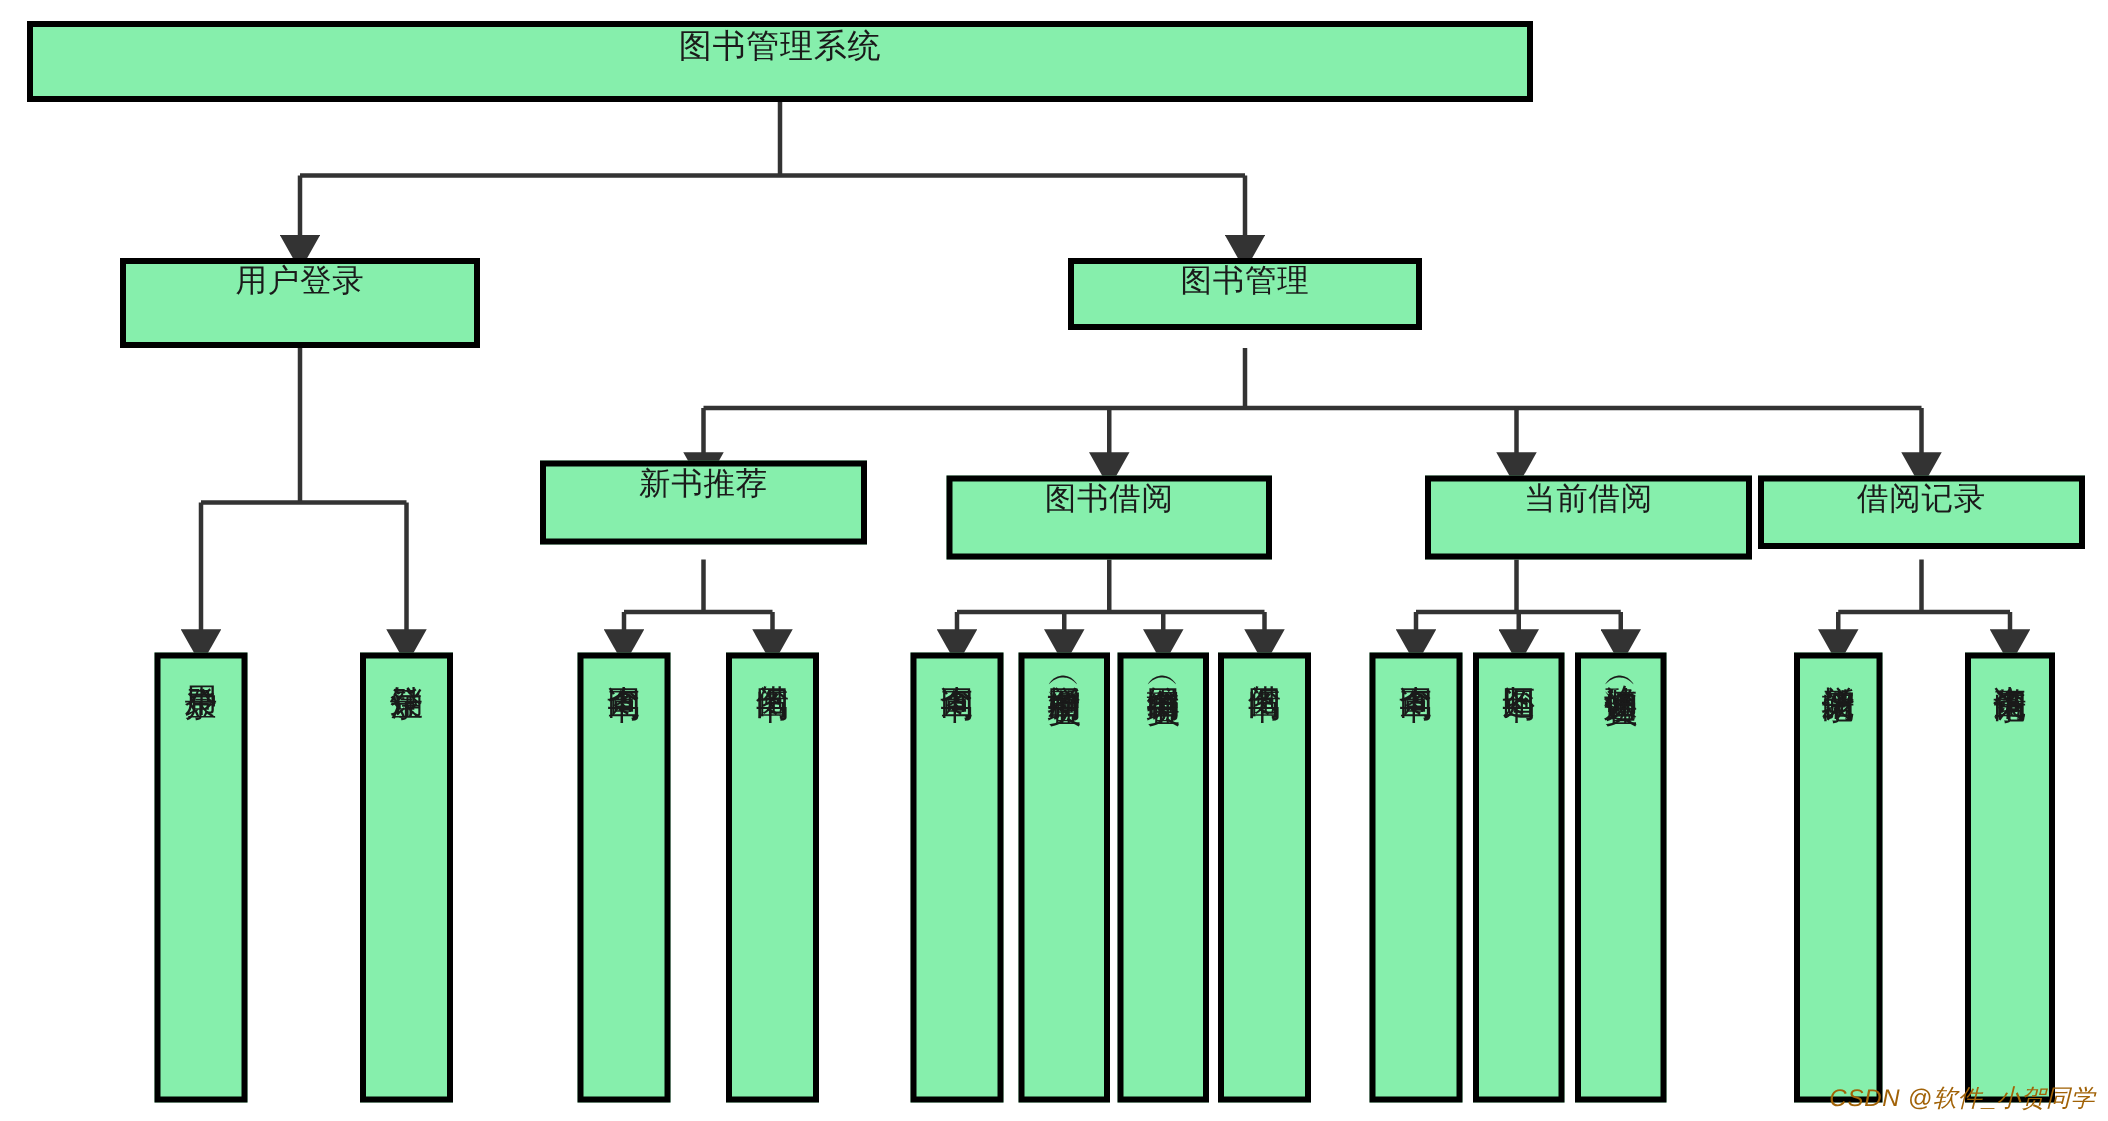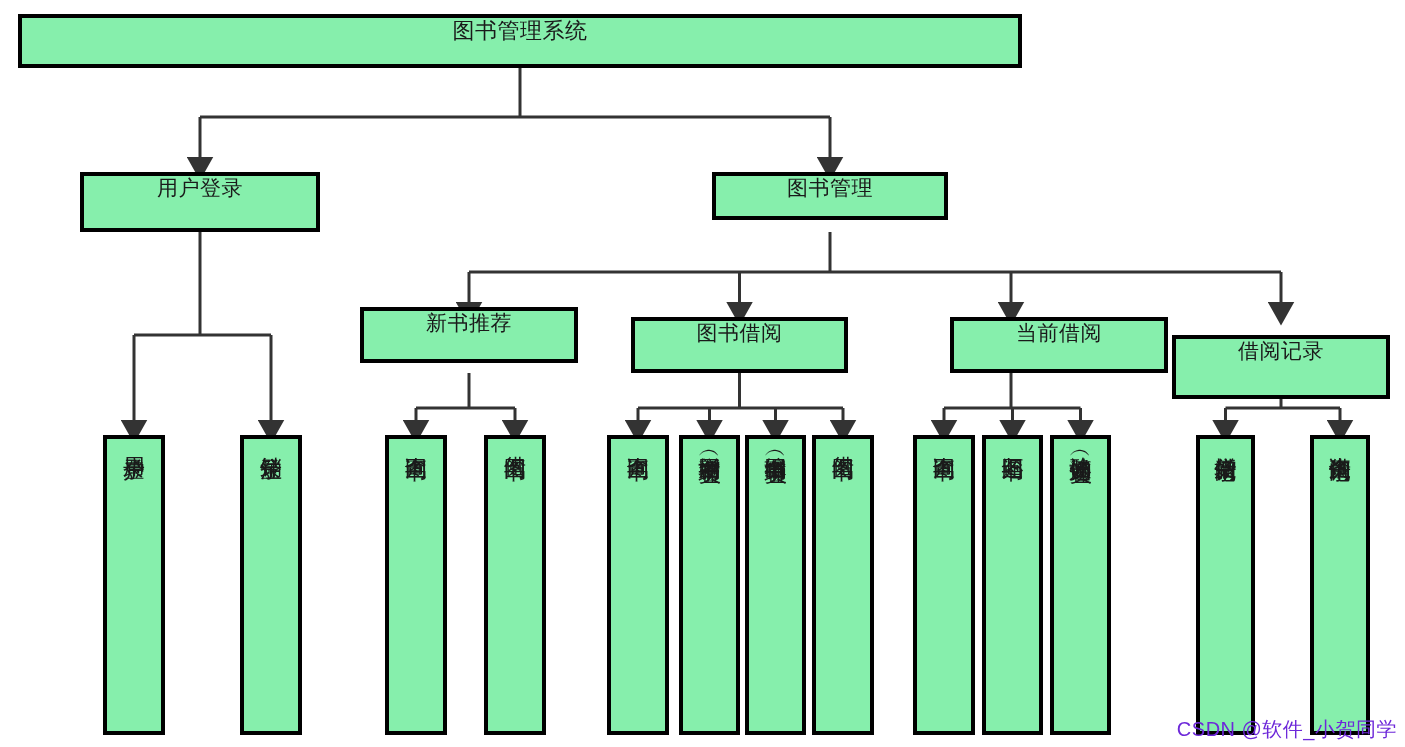--- a/index.html
+++ b/index.html
@@ -51,25 +51,26 @@
     text-orientation: upright;
     font-size: 22px;
     letter-spacing: 1px;
     max-height: 100%;
   }
   .node.root .label { font-size: 22px; }
   .watermark {
     position: absolute;
     right: 8px;
     bottom: 4px;
-    font-size: 20px;
-    color: #6d28d9;
+    font-size: 16px;
+    color: #a16207;
     letter-spacing: 0.5px;
     white-space: nowrap;
     font-family: "Liberation Sans", "DejaVu Sans", sans-serif;
+    font-style: italic;
   }
 </style>
 </head>
 <body>
 
 <div id="canvas">
   <svg id="wires" viewBox="0 0 1405 747" width="1405" height="747" xmlns="http://www.w3.org/2000/svg">
     <defs>
       <marker id="arrowhead" markerWidth="9" markerHeight="9" refX="1.5" refY="4.5" orient="auto" markerUnits="strokeWidth">
         <path d="M0,0 L0,9 L8,4.5 z" fill="#333333"></path>
@@ -124,21 +125,21 @@
       </div>
       <div class="node level3 horizontal" style="left: 360px; top: 307px; width: 218px; height: 56px;">
         <span class="label">新书推荐</span>
       </div>
       <div class="node level3 horizontal" style="left: 631px; top: 317px; width: 217px; height: 56px;">
         <span class="label">图书借阅</span>
       </div>
       <div class="node level3 horizontal" style="left: 950px; top: 317px; width: 218px; height: 56px;">
         <span class="label">当前借阅</span>
       </div>
-      <div class="node level3 horizontal" style="left: 1172px; top: 335px; width: 218px; height: 64px;">
+      <div class="node level3 horizontal" style="left: 1172px; top: 317px; width: 218px; height: 49px;">
         <span class="label">借阅记录</span>
       </div>
       <div class="node leaf vertical" style="left: 103px; top: 435px; width: 62px; height: 300px;">
         <span class="label">用户登录</span>
       </div>
       <div class="node leaf vertical" style="left: 240px; top: 435px; width: 62px; height: 300px;">
         <span class="label">注销登录</span>
       </div>
       <div class="node leaf vertical" style="left: 385px; top: 435px; width: 62px; height: 300px;">
         <span class="label">查询图书</span>

